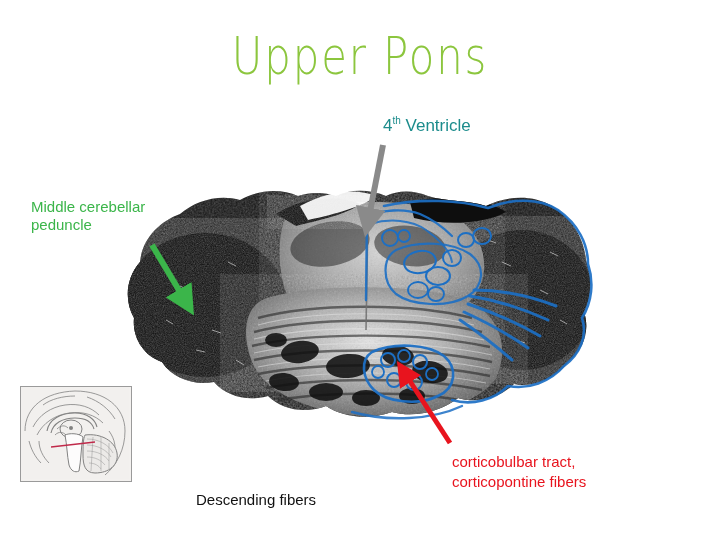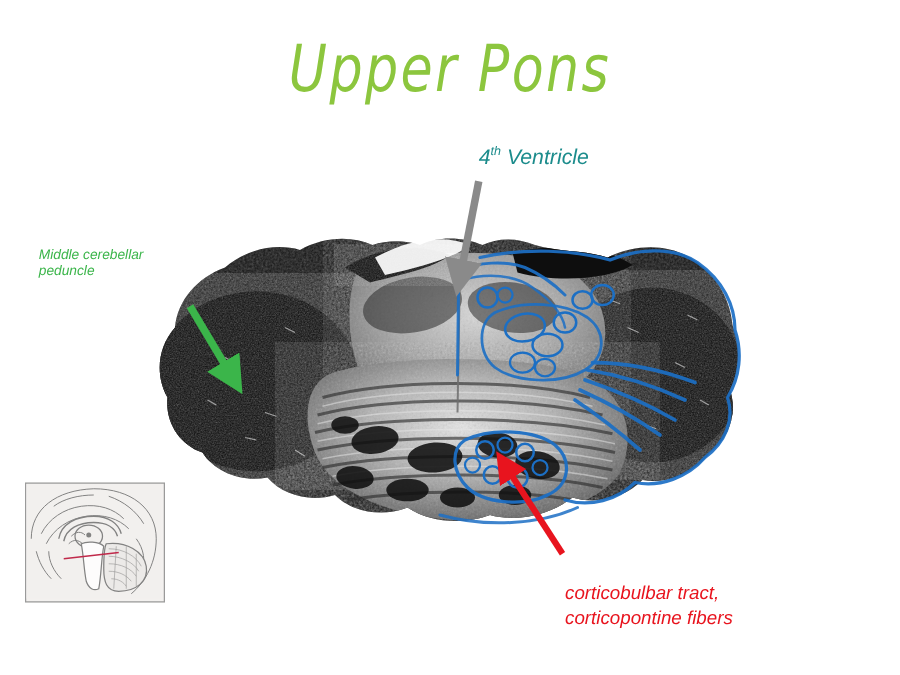--- a/index.html
+++ b/index.html
@@ -10,21 +10,20 @@
   }
   body {
     font-family: "Liberation Sans", sans-serif;
   }
   #slide {
     position: relative;
     width: 720px;
     height: 540px;
     background: #ffffff;
     overflow: hidden;
-    font-style: italic;
   }
 
   
   #slide-title {
     position: absolute;
     left: 0;
     top: 30px;
     width: 720px;
     text-align: center;
     font-family: "DejaVu Sans", sans-serif;
@@ -51,21 +50,21 @@
     text-align: right;
   }
   #label-ventricle sup {
     font-size: 10px;
     vertical-align: super;
     line-height: 0;
   }
   #label-mcp {
     left: 31px;
     top: 198px;
-    font-size: 11px;
+    font-size: 15px;
     color: #3BB54A;
   }
   #label-descending {
     left: 196px;
     top: 491px;
     font-size: 15px;
     color: #111111;
   }
   #label-cst-main {
     position: absolute;
@@ -77,21 +76,20 @@
     white-space: nowrap;
   }
   #label-cst-sub {
     position: absolute;
     left: 452px;
     top: 452px;
     font-size: 15px;
     color: #E8141E;
     line-height: 1.35;
     white-space: pre-line;
-    margin-top: 13px;
   }
 
   
   #specimen-layer, #arrow-layer {
     position: absolute;
     left: 0; top: 0;
     width: 720px;
     height: 540px;
   }
   #arrow-layer { pointer-events: none; }
@@ -346,20 +344,21 @@
     <line x1="152" y1="245" x2="186" y2="302" stroke="#3BB54A" stroke-width="6" marker-end="url(#headGreen)"></line>
 
     <line x1="450" y1="443" x2="404" y2="372" stroke="#E8141E" stroke-width="5" marker-end="url(#headRed)"></line>
   </svg>
 
   <div class="label" id="label-ventricle"><span>4</span><sup>th</sup><span> Ventricle</span></div>
 
   <div class="label" id="label-mcp">Middle cerebellar
 peduncle</div>
 
+  <div class="label" id="label-descending">Descending fibers</div>
 
 
   <div id="label-cst-sub">corticobulbar tract,
 corticopontine fibers</div>
 
   <div id="inset-frame">
     <svg width="108" height="92" viewBox="0 0 108 92" xmlns="http://www.w3.org/2000/svg">
       <rect x="0" y="0" width="108" height="92" fill="#f2f0ee"></rect>
       <g stroke="#6f6f6f" fill="none" stroke-width="0.8" opacity="0.85">
 

